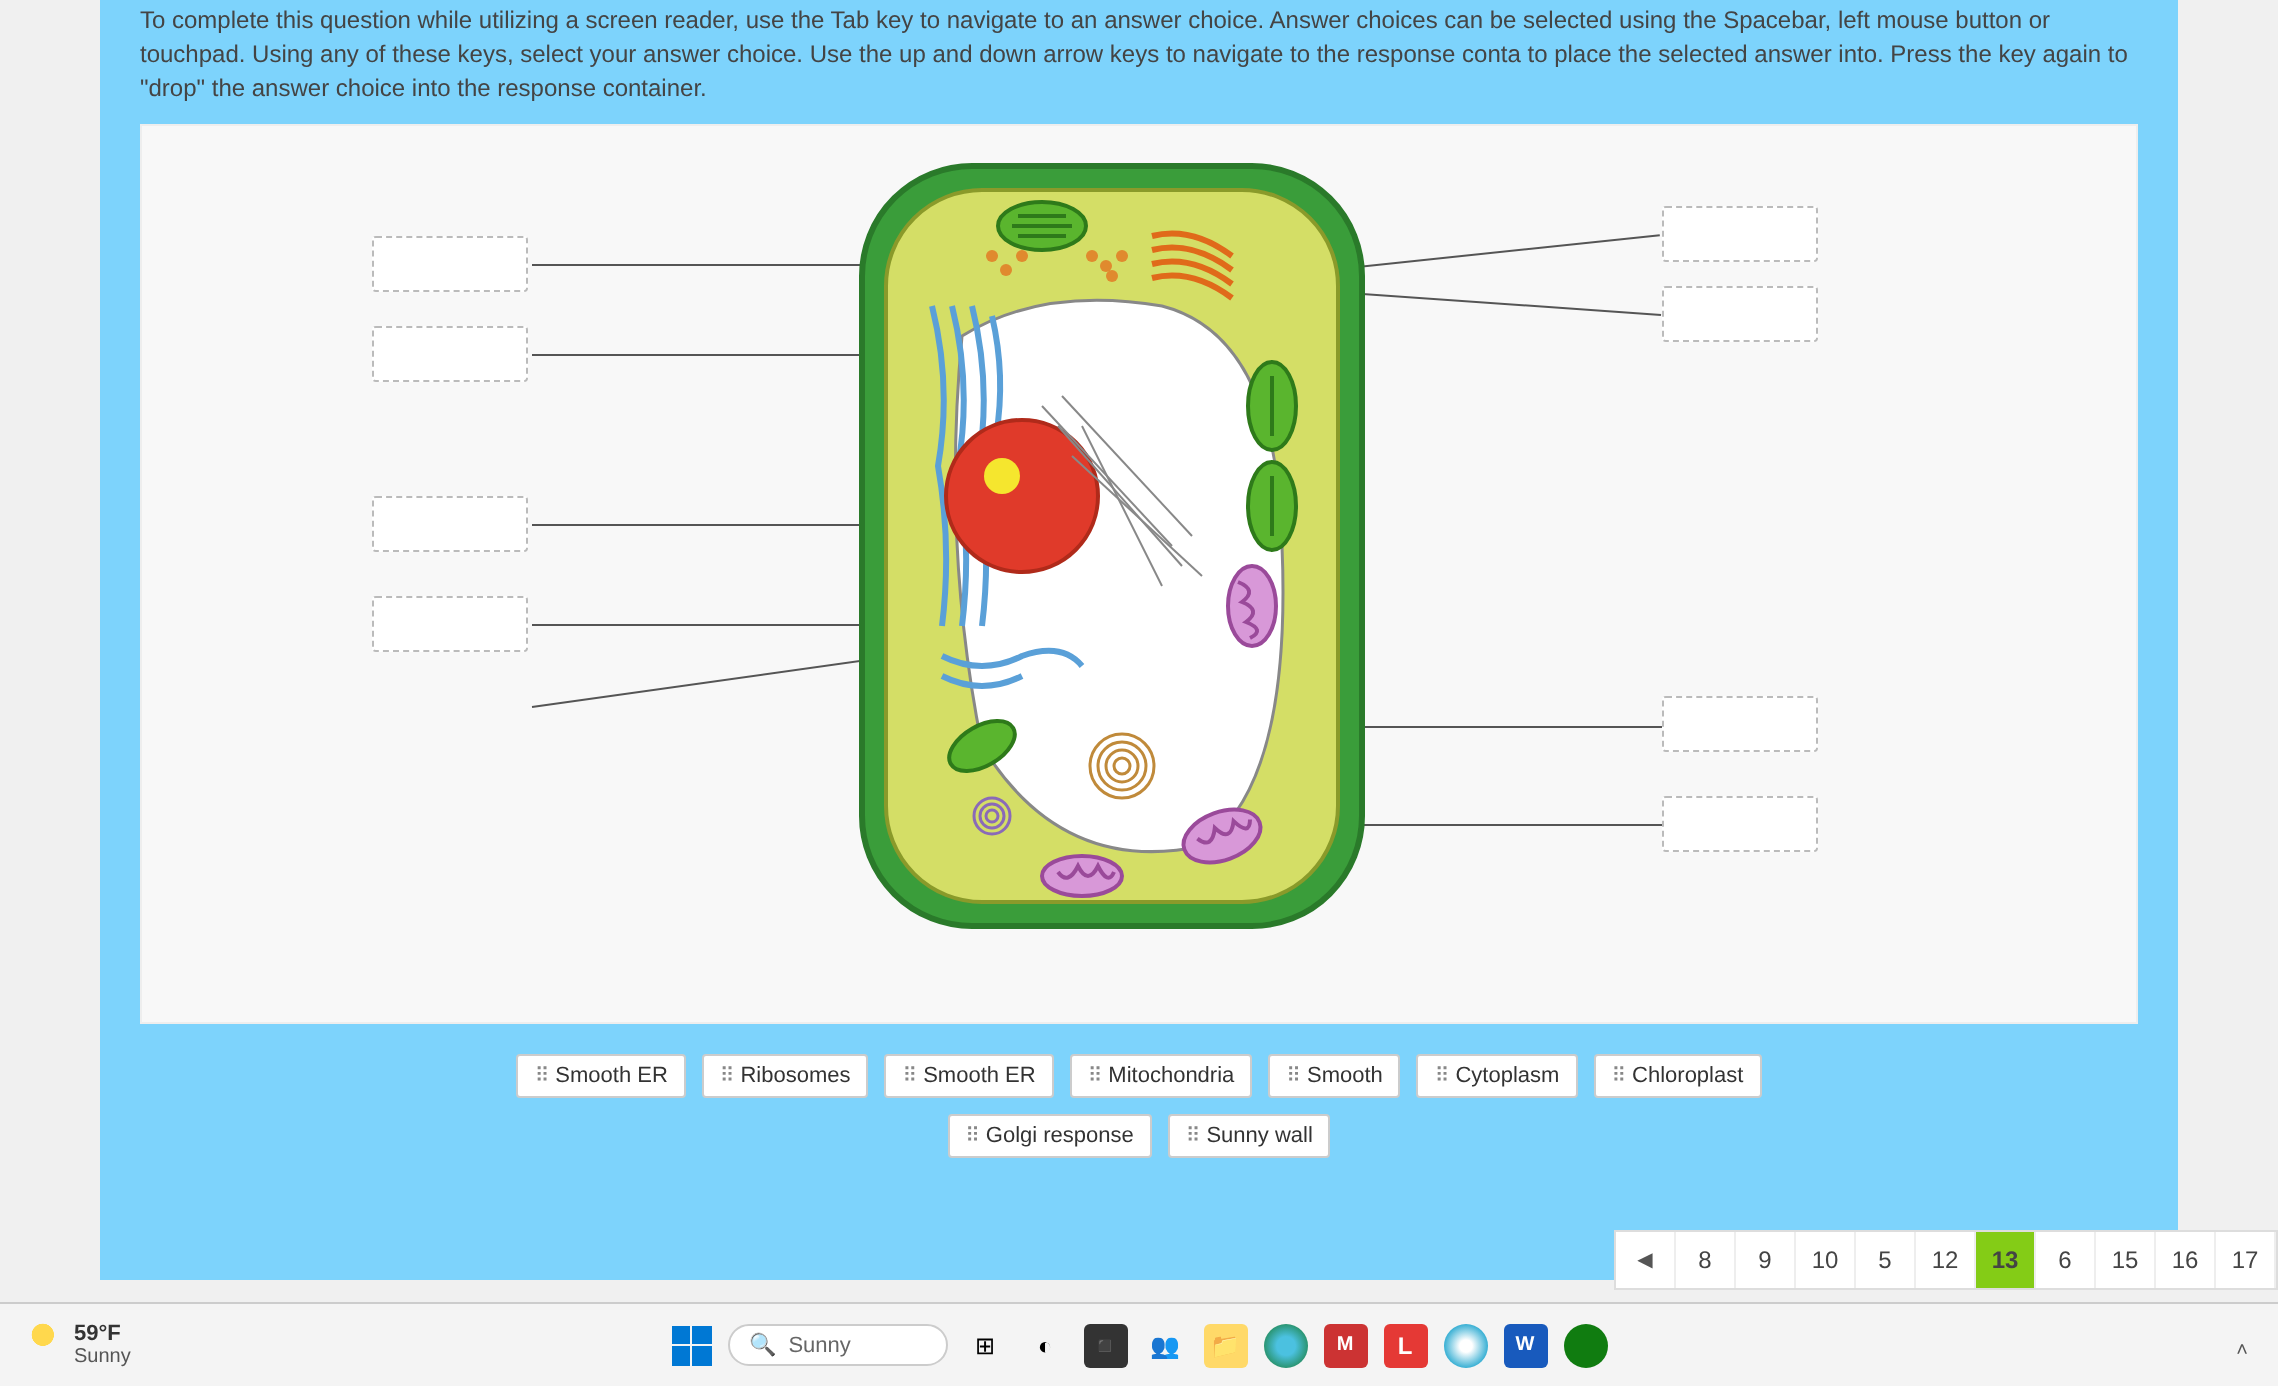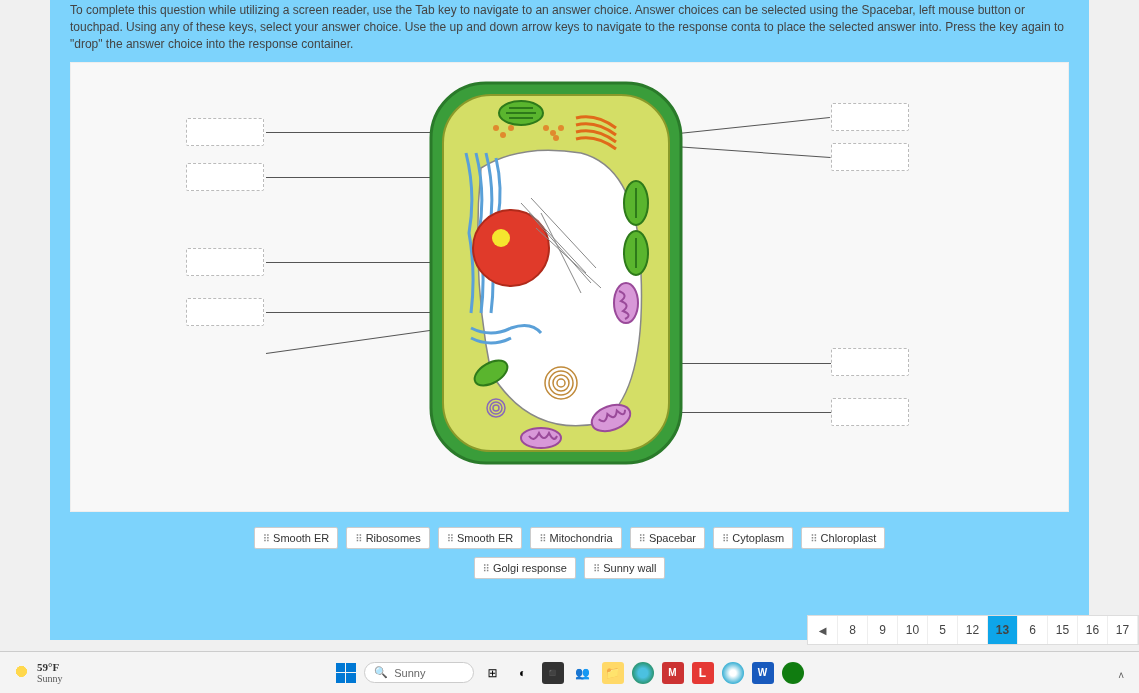--- a/index.html
+++ b/index.html
@@ -92,43 +92,42 @@
       height: 28px;
       display: flex;
       align-items: center;
       justify-content: center;
       font-size: 12px;
       color: #444;
       border-right: 1px solid #eee;
       cursor: pointer;
     }
     .page-btn.active {
-      background: #0ea5e9;
+      background: #84cc16;
       font-weight: bold;
     }
     .page-btn.arrow { font-size: 10px; color: #555; }
     .taskbar {
       position: absolute;
       bottom: 0;
       left: 0;
       right: 0;
       height: 42px;
       background: #f4f4f4;
       border-top: 1px solid #ccc;
       display: flex;
       align-items: center;
       padding: 0 15px;
     }
     .weather {
       display: flex;
-      align-items: center;
+      align-items: flex-start;
       gap: 6px;
       font-size: 10px;
       color: #555;
-      font-family: Liberation Serif, serif;
     }
     .weather-icon {
       width: 16px; height: 16px;
       background: radial-gradient(circle at 40% 40%, #ffd84d 40%, transparent 42%);
       position: relative;
     }
     .weather-temp { font-weight: bold; font-size: 11px; color: #333; }
     .taskbar-center {
       position: absolute;
       left: 50%;
@@ -295,21 +294,21 @@
       <div class="answer-chip">
           <span class="grip">⠿</span>
           <span>Smooth ER</span>
         </div>
       <div class="answer-chip">
           <span class="grip">⠿</span>
           <span>Mitochondria</span>
         </div>
       <div class="answer-chip">
           <span class="grip">⠿</span>
-          <span>Spacebar</span>
+          <span>Smooth</span>
         </div>
       <div class="answer-chip">
           <span class="grip">⠿</span>
           <span>Cytoplasm</span>
         </div>
       <div class="answer-chip">
           <span class="grip">⠿</span>
           <span>Chloroplast</span>
         </div>
     </div>

